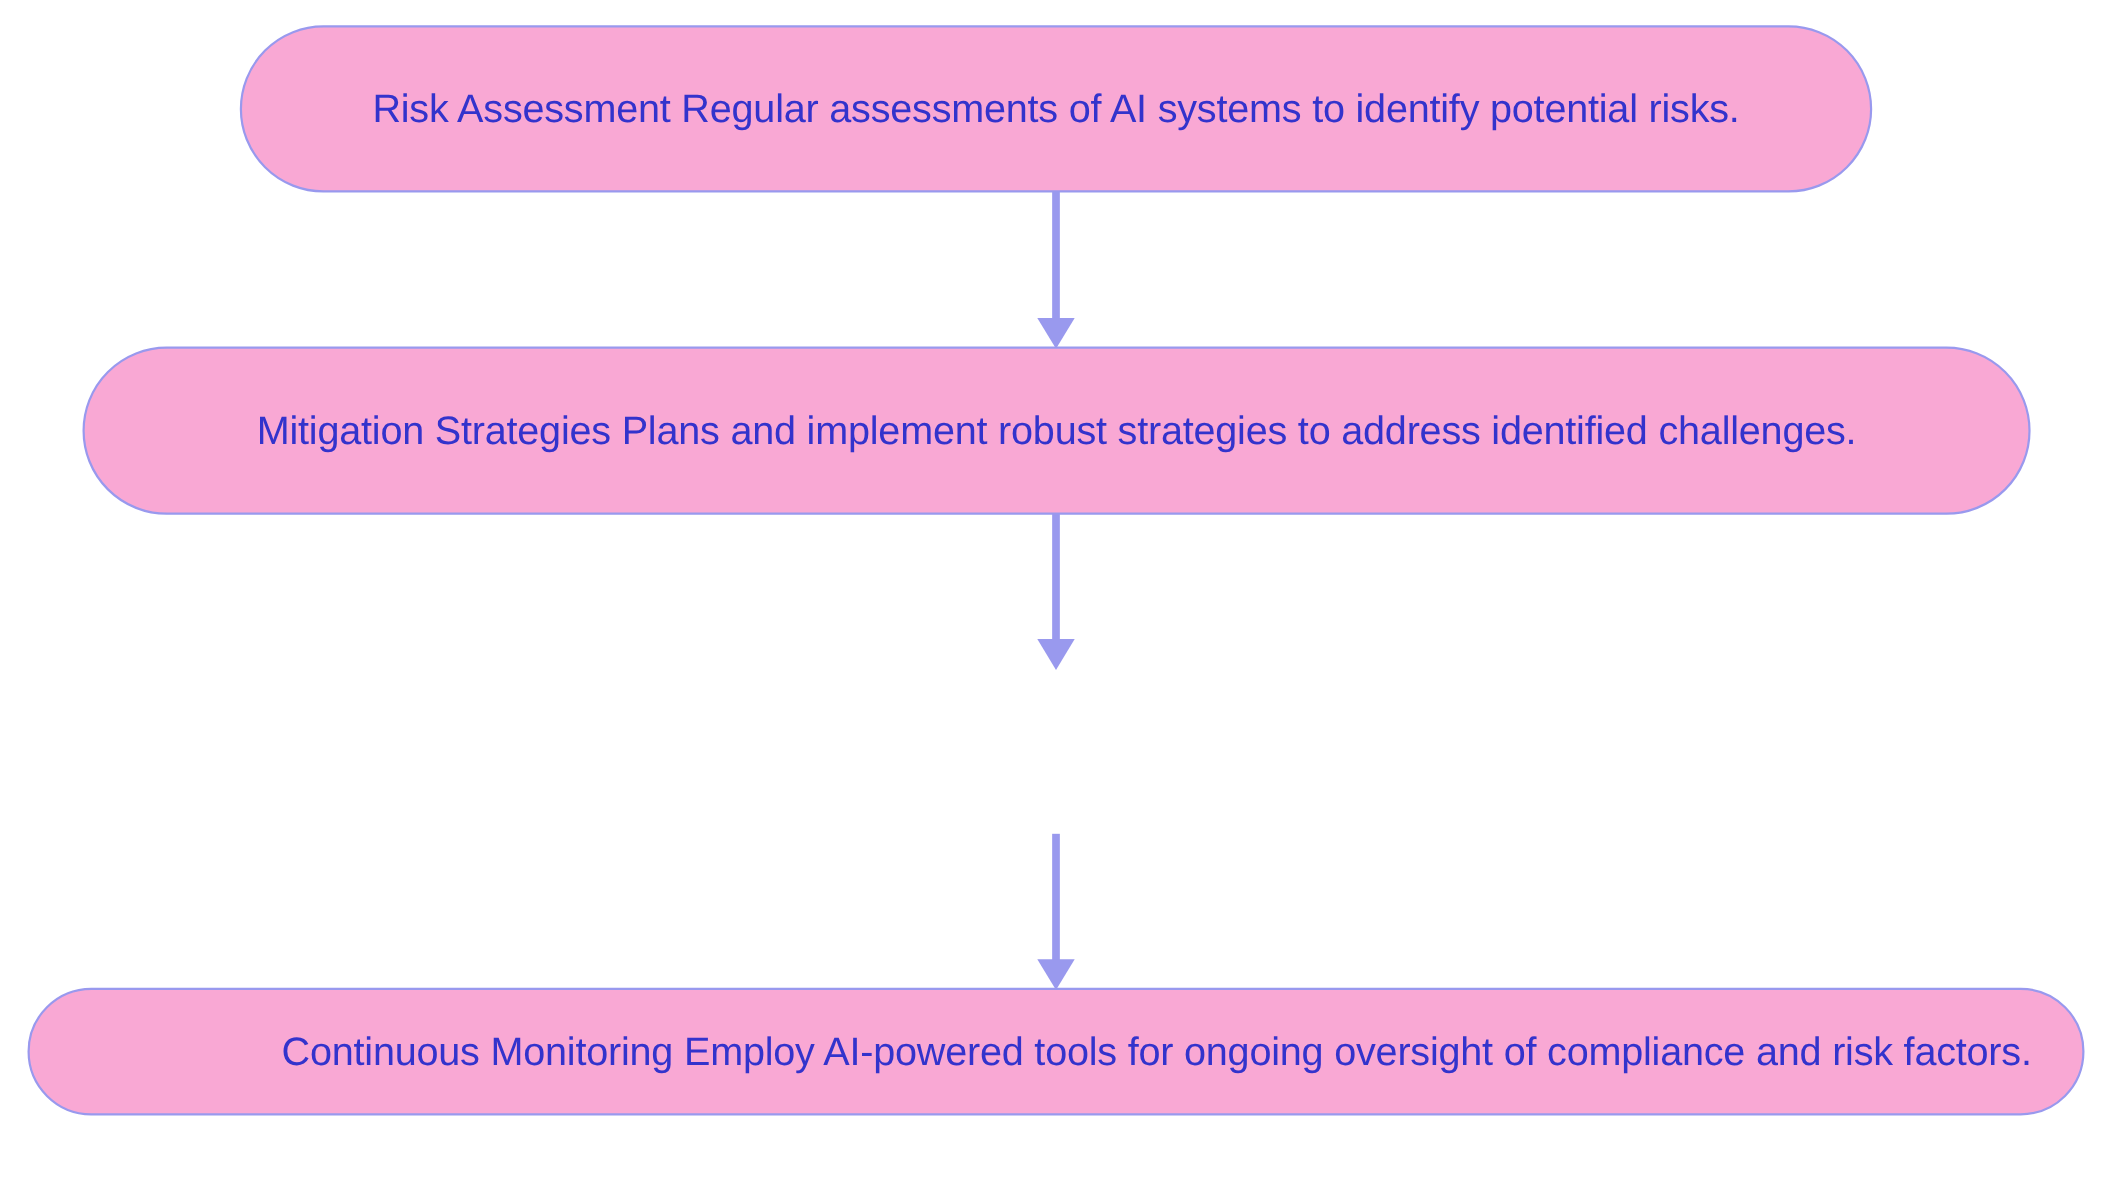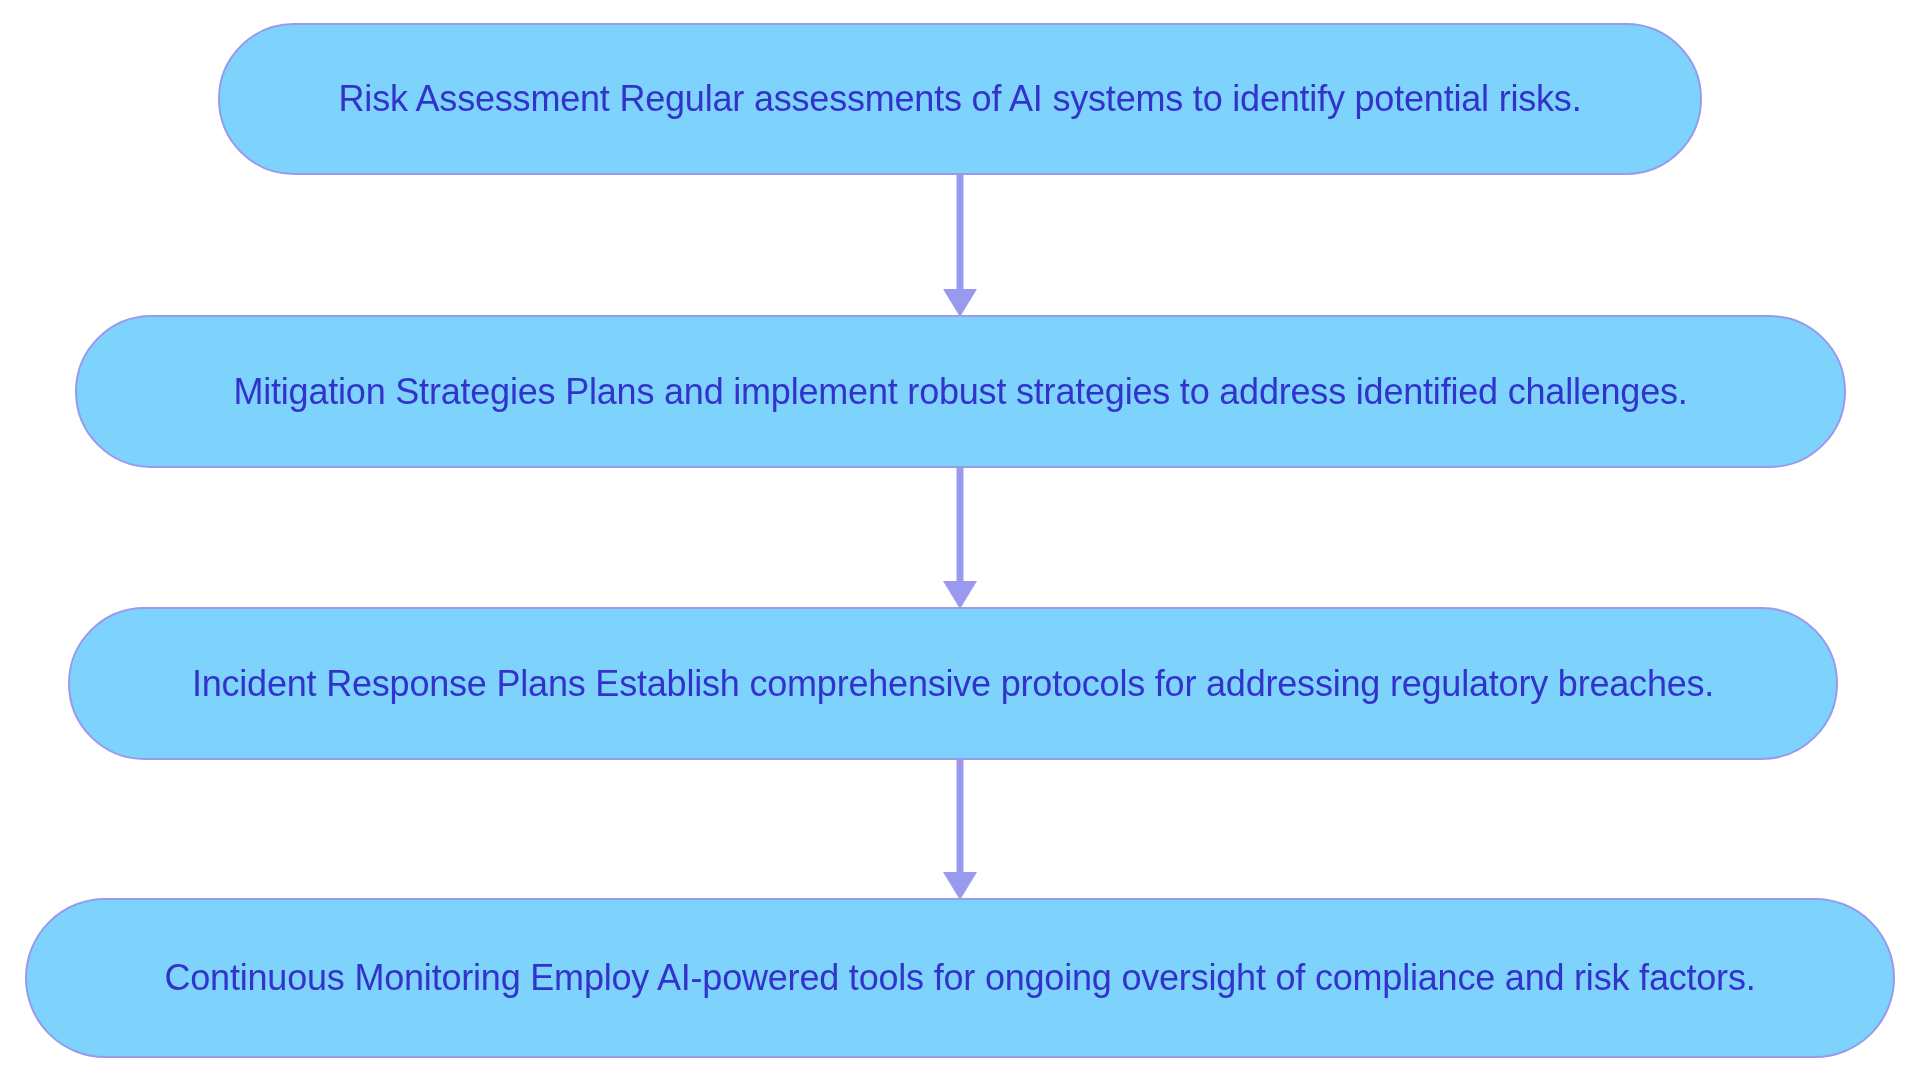--- a/index.html
+++ b/index.html
@@ -17,21 +17,21 @@
     height: 1083px;
     background: #ffffff;
     overflow: hidden;
   }
   .node {
     position: absolute;
     box-sizing: border-box;
     display: flex;
     align-items: center;
     justify-content: center;
-    background: #7dd3fc;
+    background: #f9a8d4;
     border: 2px solid #9999ee;
     border-radius: 999px;
     padding: 0 46px;
   }
   .node-label {
     color: #3333cc;
     font-family: "Liberation Sans", sans-serif;
     font-size: 36px;
     font-weight: 400;
     line-height: 1.2;
@@ -74,21 +74,18 @@
   </svg>
 
   <div class="node" style="left:218px; top:23px; width:1484px; height:152px;">
     <span class="node-label">Risk Assessment Regular assessments of AI systems to identify potential risks.</span>
   </div>
 
   <div class="node" style="left:75px; top:315px; width:1771px; height:153px;">
     <span class="node-label">Mitigation Strategies Plans and implement robust strategies to address identified challenges.</span>
   </div>
 
-  <div class="node" style="left:68px; top:607px; width:1770px; height:153px;">
-    <span class="node-label">Incident Response Plans Establish comprehensive protocols for addressing regulatory breaches.</span>
-  </div>
 
-  <div class="node" style="left:25px; top:898px; width:1870px; height:160px;">
+  <div class="node" style="left:25px; top:898px; width:1870px; height:116px;justify-content:flex-end;">
     <span class="node-label">Continuous Monitoring Employ AI-powered tools for ongoing oversight of compliance and risk factors.</span>
   </div>
 
 </div>
 
 </body></html>

